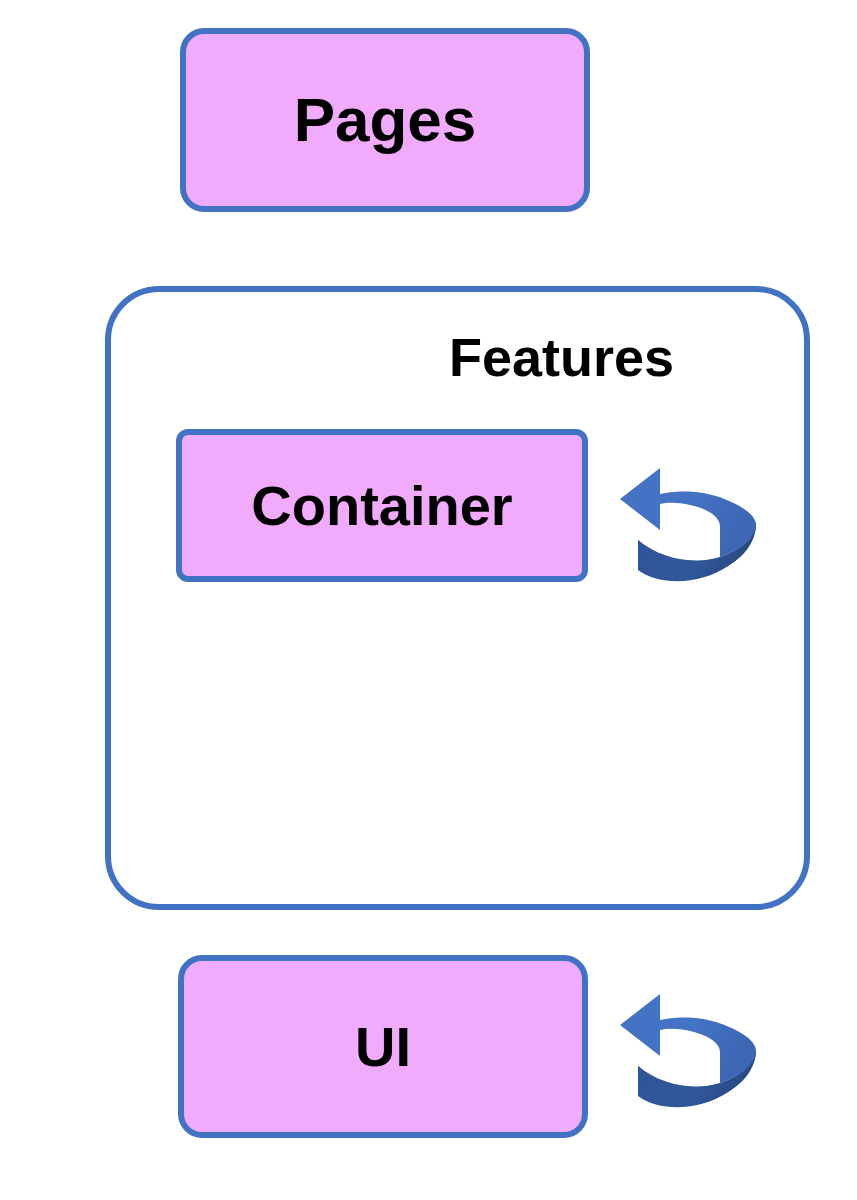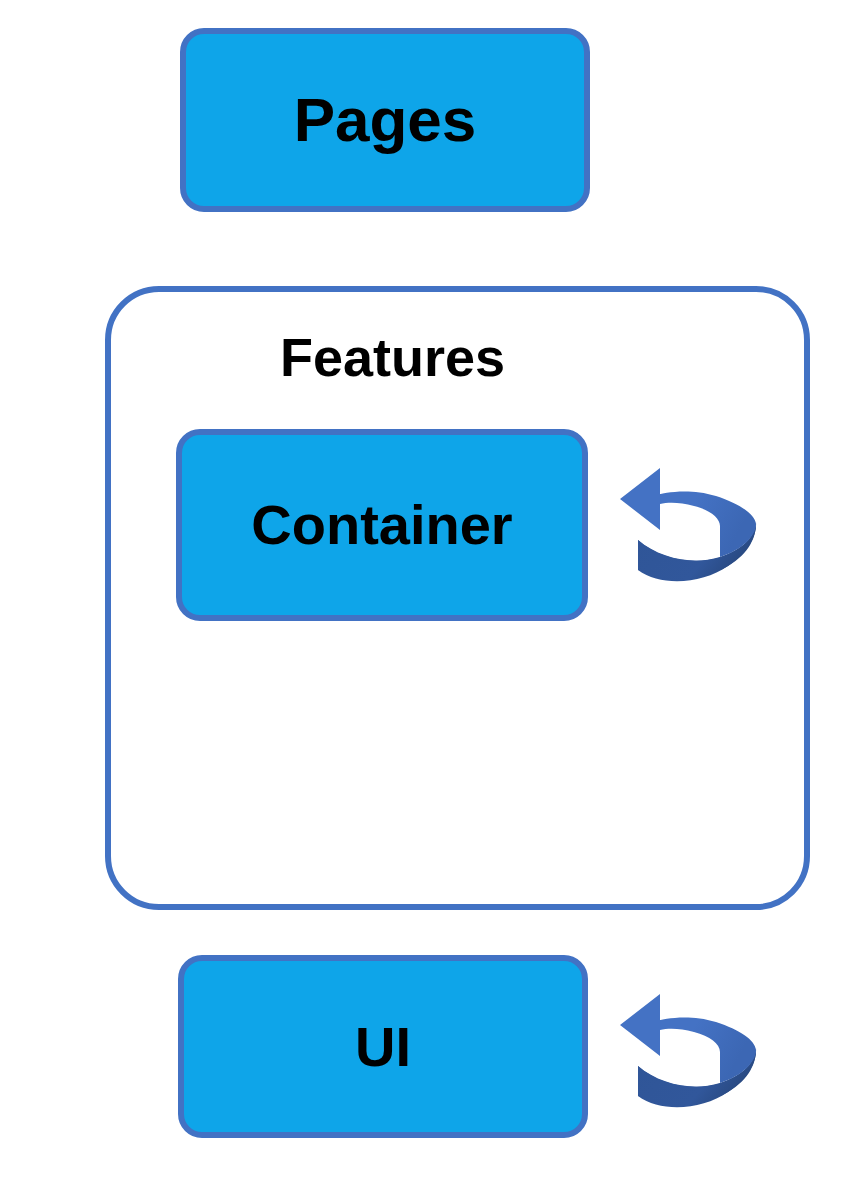--- a/index.html
+++ b/index.html
@@ -16,21 +16,21 @@
     width: 857px;
     height: 1200px;
     background: #ffffff;
     overflow: hidden;
   }
 
   
   .node {
     position: absolute;
     box-sizing: border-box;
-    background: #0ea5e9;
+    background: #f0abfc;
     border-style: solid;
     border-color: #4272C4;
     display: flex;
     align-items: center;
     justify-content: center;
   }
   .node-label {
     color: #000000;
     font-weight: bold;
     line-height: 1;
@@ -58,37 +58,37 @@
     box-sizing: border-box;
     background: #ffffff;
     border: 6px solid #4272C4;
     border-radius: 54px;
   }
   #features-title {
     position: absolute;
     left: 0;
     right: 0;
     top: 38px;
-    text-align: center;
+    text-align: right;
     font-size: 54px;
     font-weight: bold;
     color: #000000;
     line-height: 1;
     
     padding-right: 130px;
   }
 
   
   #container-box {
     left: 176px;
     top: 429px;
     width: 412px;
-    height: 192px;
+    height: 153px;
     border-width: 6px;
-    border-radius: 24px;
+    border-radius: 12px;
   }
   #container-box .node-label { font-size: 56px; }
 
   #presenter-box {
     left: 176px;
     top: 658px;
     width: 412px;
     height: 187px;
     border-width: 6px;
     border-radius: 24px;

